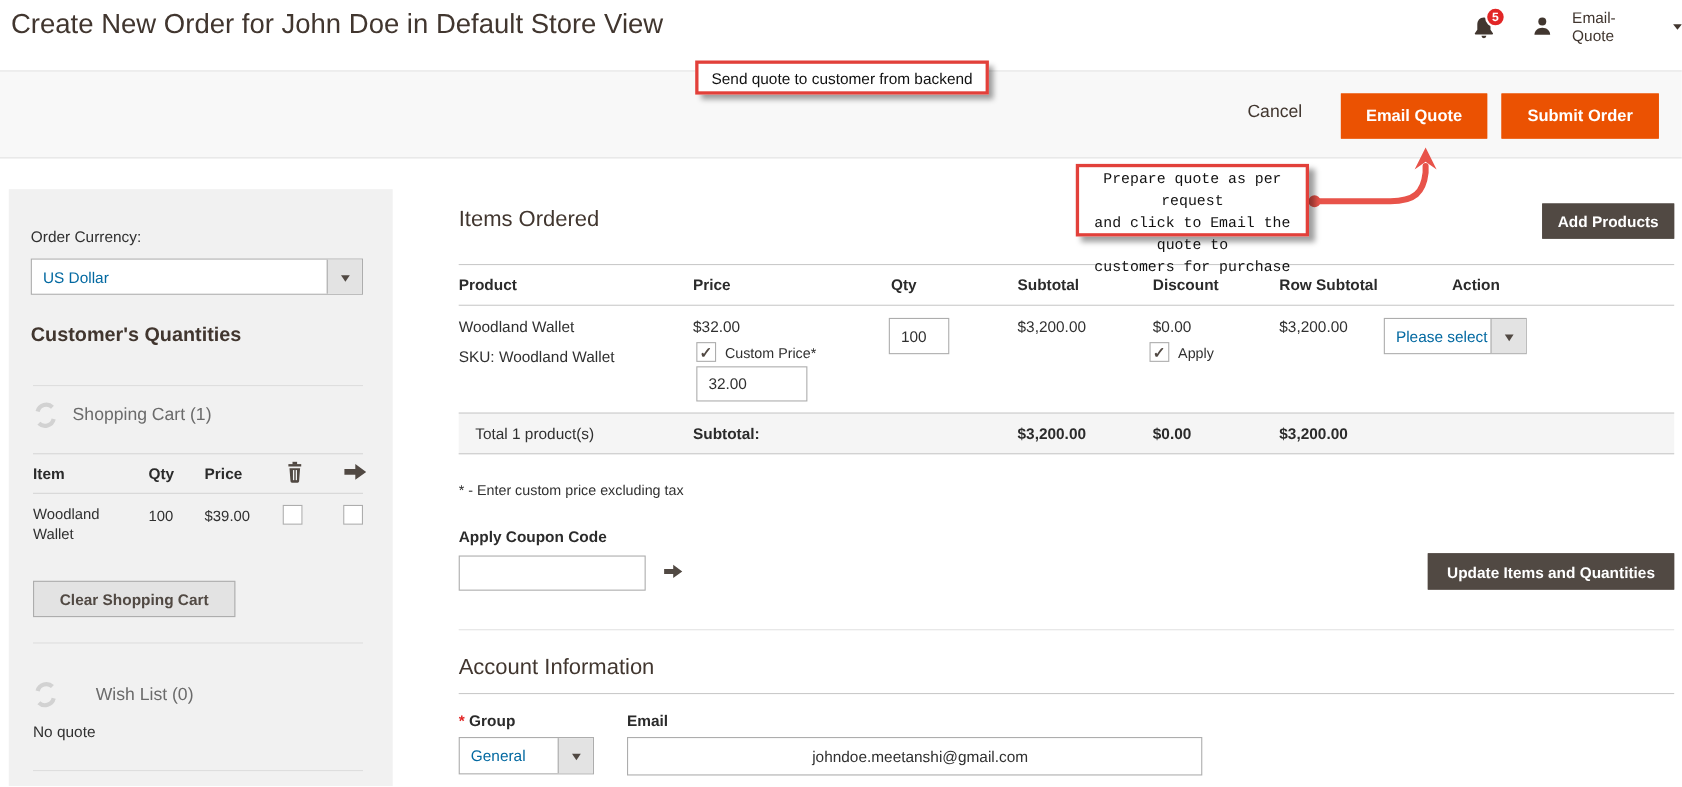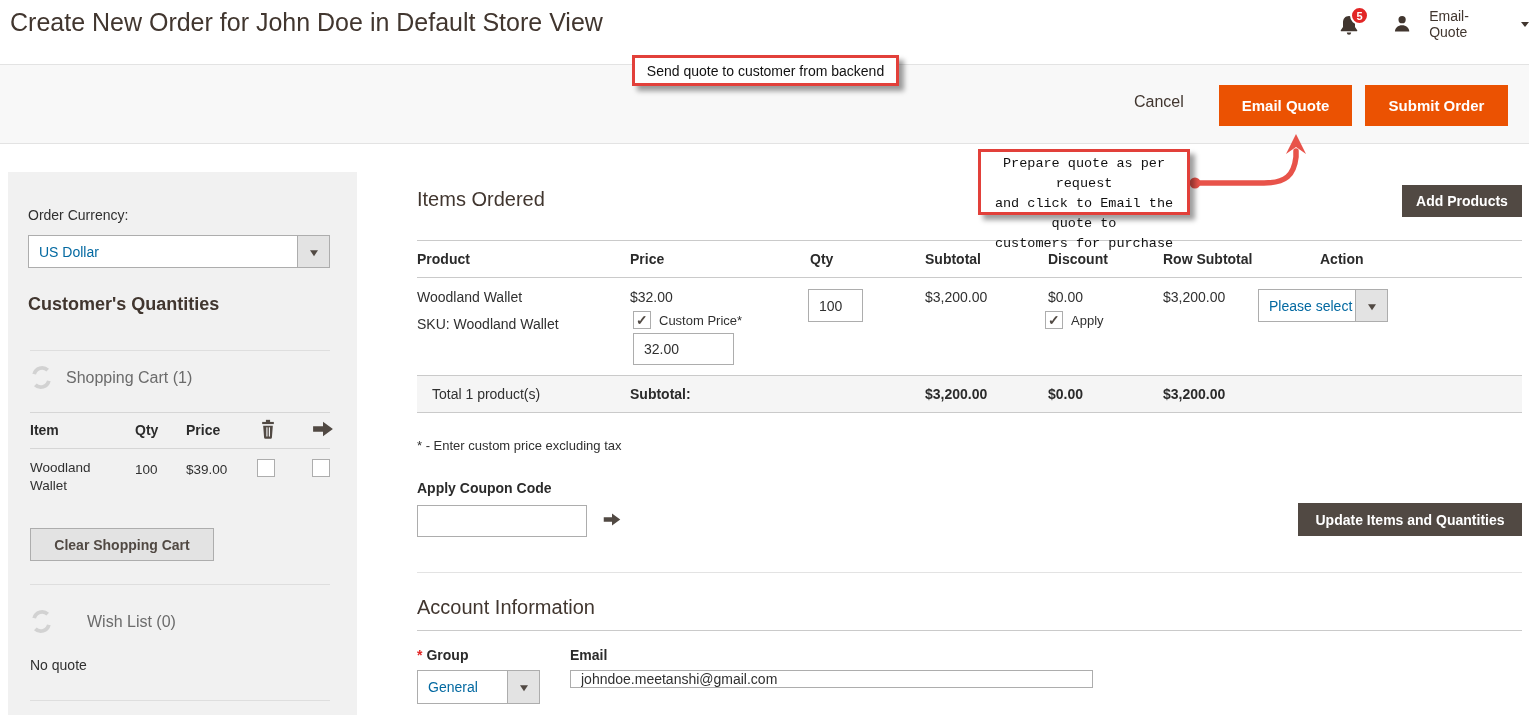--- a/index.html
+++ b/index.html
@@ -160,21 +160,21 @@
       <span class="sb-td" style="left:127px; top:290px;">100</span>
       <span class="sb-td" style="left:178px; top:290px;">$39.00</span>
       <span class="cb" style="left:249px; top:287px;"></span>
       <span class="cb" style="left:304px; top:287px;"></span>
     </div>
 
     <button class="btn-gray" style="left:22px; top:356px; width:184px; height:33px;">Clear Shopping Cart</button>
 
     <div class="sb-divider" style="top:412px;"></div>
 
-    <div class="section-head" style="top:436px;gap:32px;">
+    <div class="section-head" style="top:446px;gap:32px;">
       <svg width="27" height="27" viewBox="0 0 24 24">
         <path d="M5.5 9 A7.2 7.2 0 0 1 17.5 5.5" fill="none" stroke="#d2d2d2" stroke-width="3.4"></path>
         <path d="M18.5 15 A7.2 7.2 0 0 1 6.5 18.5" fill="none" stroke="#d2d2d2" stroke-width="3.4"></path>
       </svg>
       <span class="section-title">Wish List (0)</span>
     </div>
 
     <span class="no-items">No quote</span>
 
     <div class="sb-divider" style="top:528px;"></div>
@@ -241,15 +241,15 @@
   <div class="hline" style="left:417px; top:630px; width:1105px; background:#cacaca;"></div>
 
   <span class="flabel" style="left:417px; top:647px;"><span class="req">*</span><span>Group</span></span>
   <span class="flabel" style="left:570px; top:647px;">Email</span>
 
   <div class="select" style="left:417px; top:670px; width:123px; height:34px;">
     <span class="val">General</span>
     <span class="caret-box"></span>
   </div>
 
-  <input class="tin" style="left: 570px; top: 670px; width: 523px; height: 18px;" value="johndoe.meetanshi@gmail.com">
+  <input class="tin" style="left: 570px; top: 670px; width: 523px; height: 35px; text-align: center;" value="johndoe.meetanshi@gmail.com">
 
 </div>
 
 </body></html>

